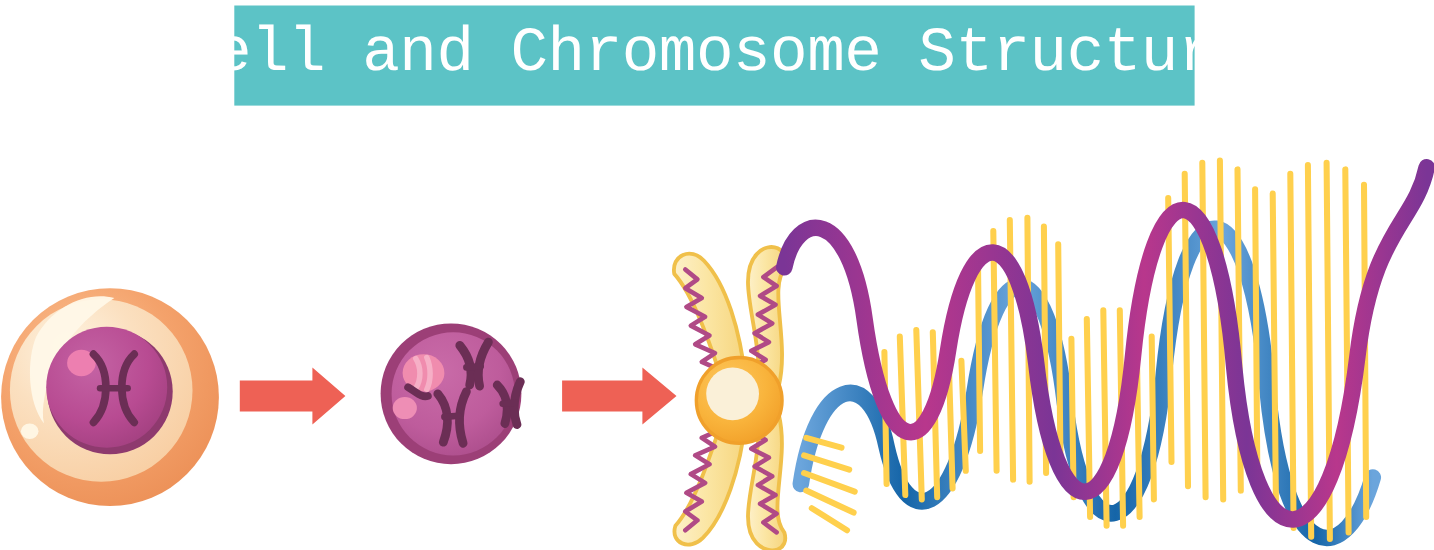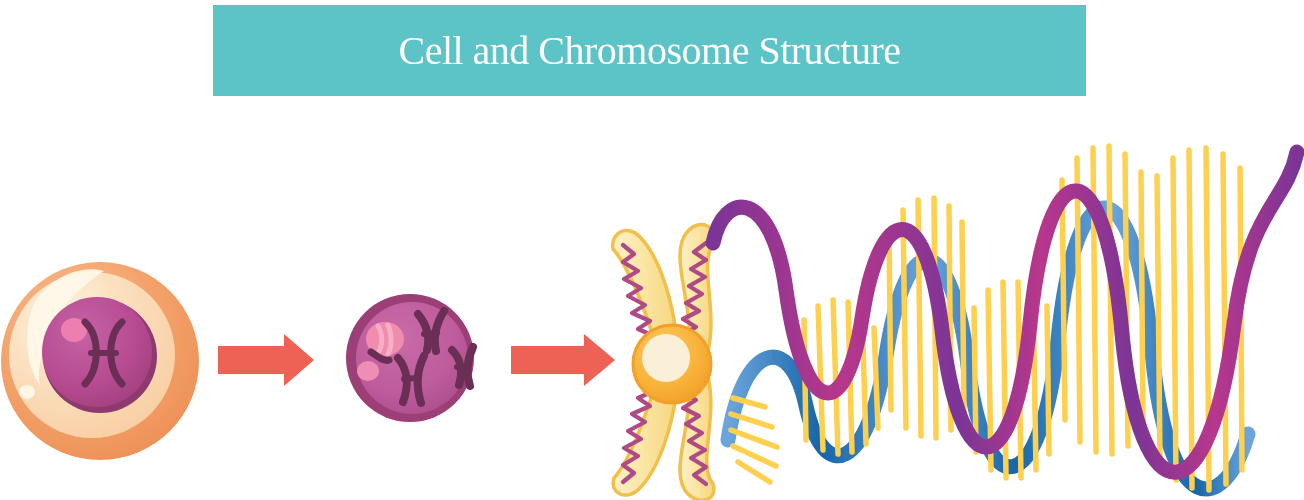--- a/index.html
+++ b/index.html
@@ -21,22 +21,22 @@
     top: 5px;
     width: 873px;
     height: 91px;
     background: #5CC3C6;
     display: flex;
     align-items: center;
     justify-content: center;
   }
   #title-text {
     color: #ffffff;
-    font-family: Liberation Serif, serif;
-    font-size: 40px;
+    font-family: Liberation Mono, monospace;
+    font-size: 57px;
     font-weight: 400;
     letter-spacing: -0.5px;
     white-space: nowrap;
     line-height: 1;
   }
   .stage-svg {
     position: absolute;
     left: 0;
     top: 0;
   }

